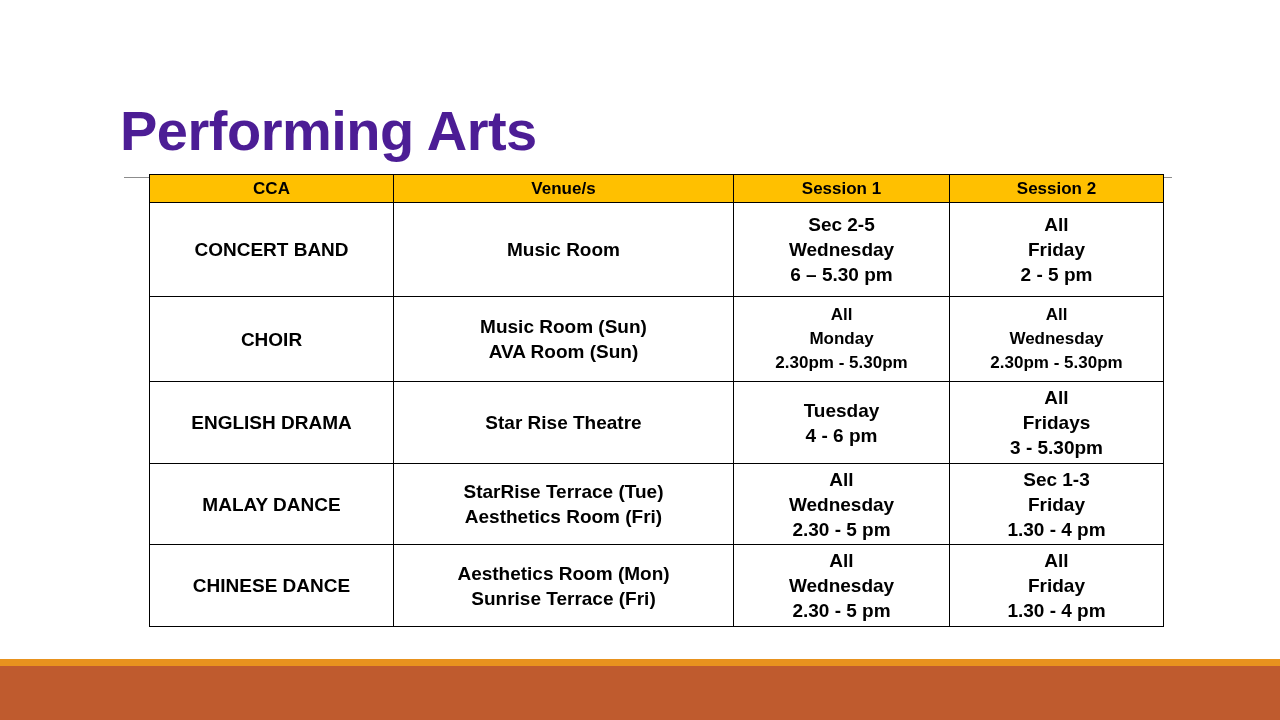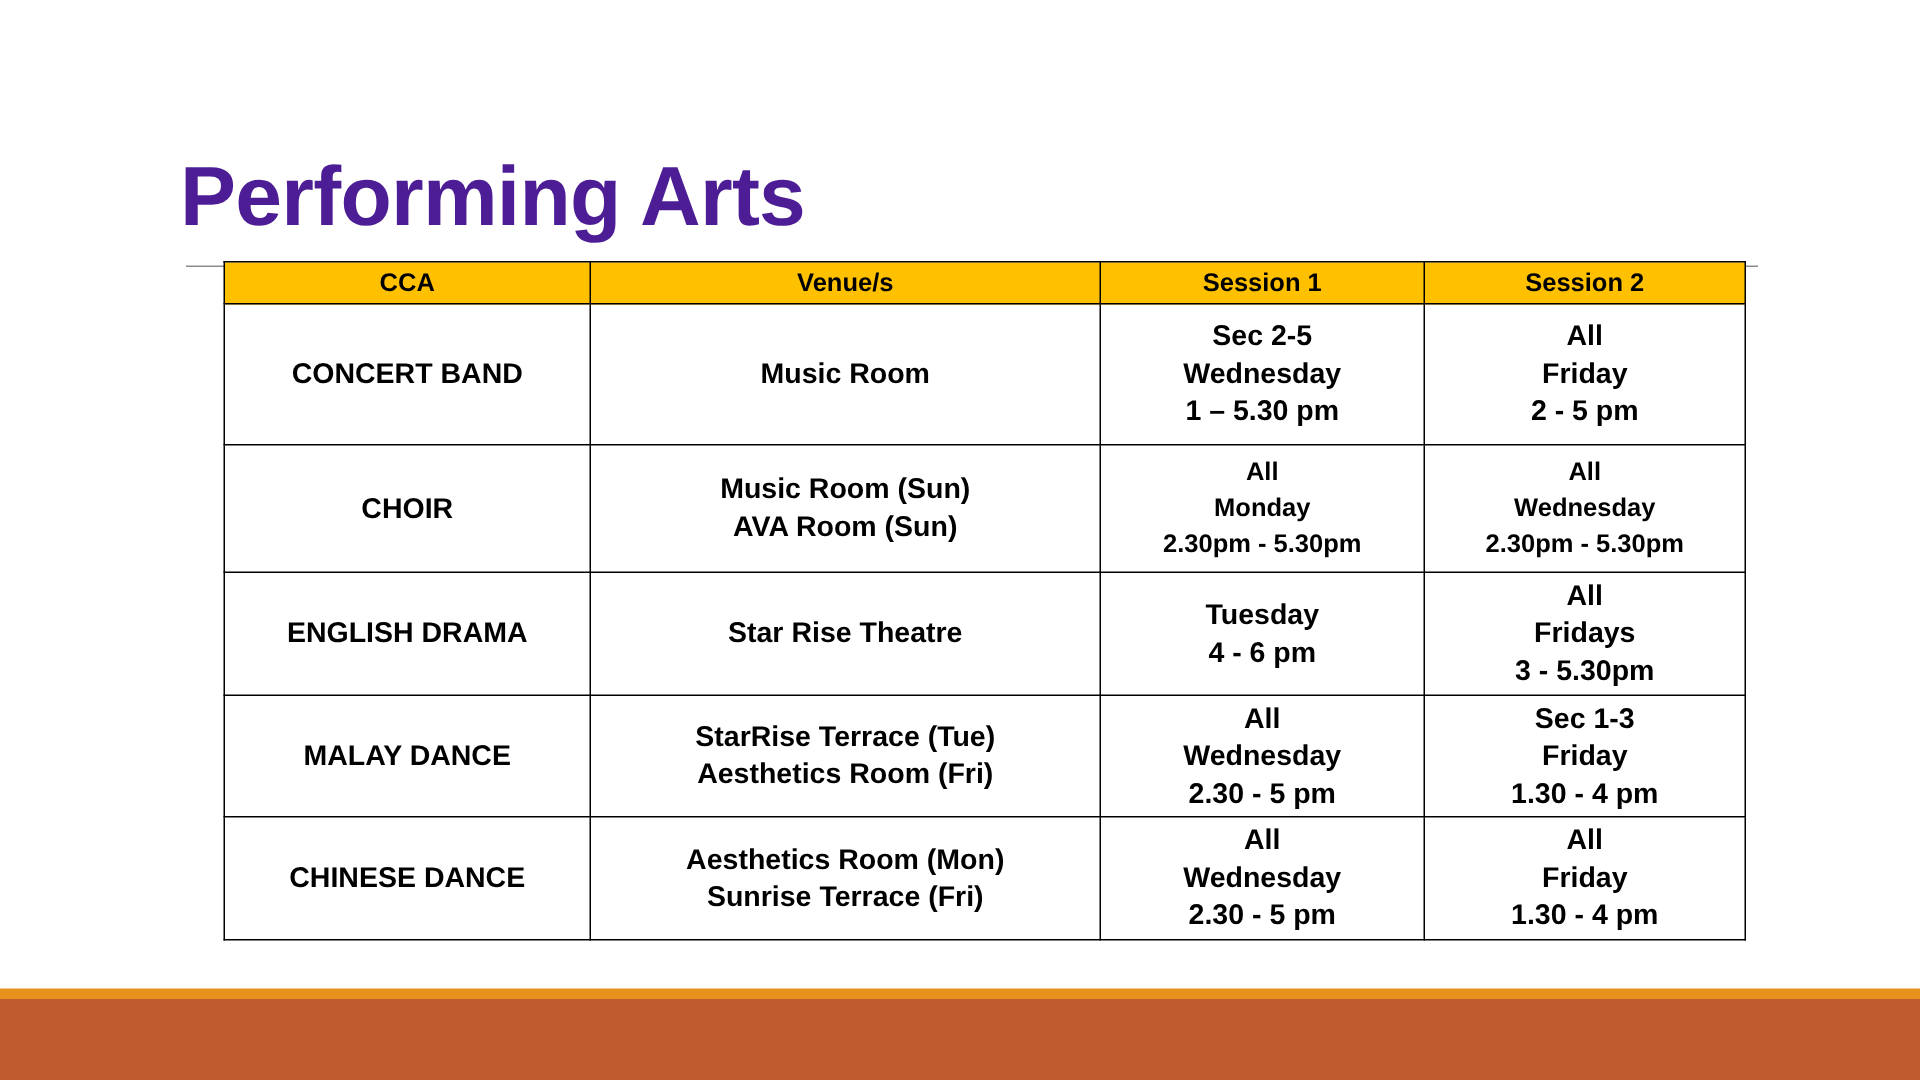--- a/index.html
+++ b/index.html
@@ -147,21 +147,21 @@
         <tr class="r-band">
           <td>
             <span class="cell-line">CONCERT  BAND</span>
           </td>
           <td>
             <span class="cell-line">Music Room</span>
           </td>
           <td>
             <span class="cell-line">Sec 2-5</span>
             <span class="cell-line">Wednesday</span>
-            <span class="cell-line">1 – 5.30 pm</span>
+            <span class="cell-line">6 – 5.30 pm</span>
           </td>
           <td>
             <span class="cell-line">All</span>
             <span class="cell-line">Friday</span>
             <span class="cell-line">2 - 5 pm</span>
           </td>
         </tr>
 
         <tr class="r-choir">
           <td>

